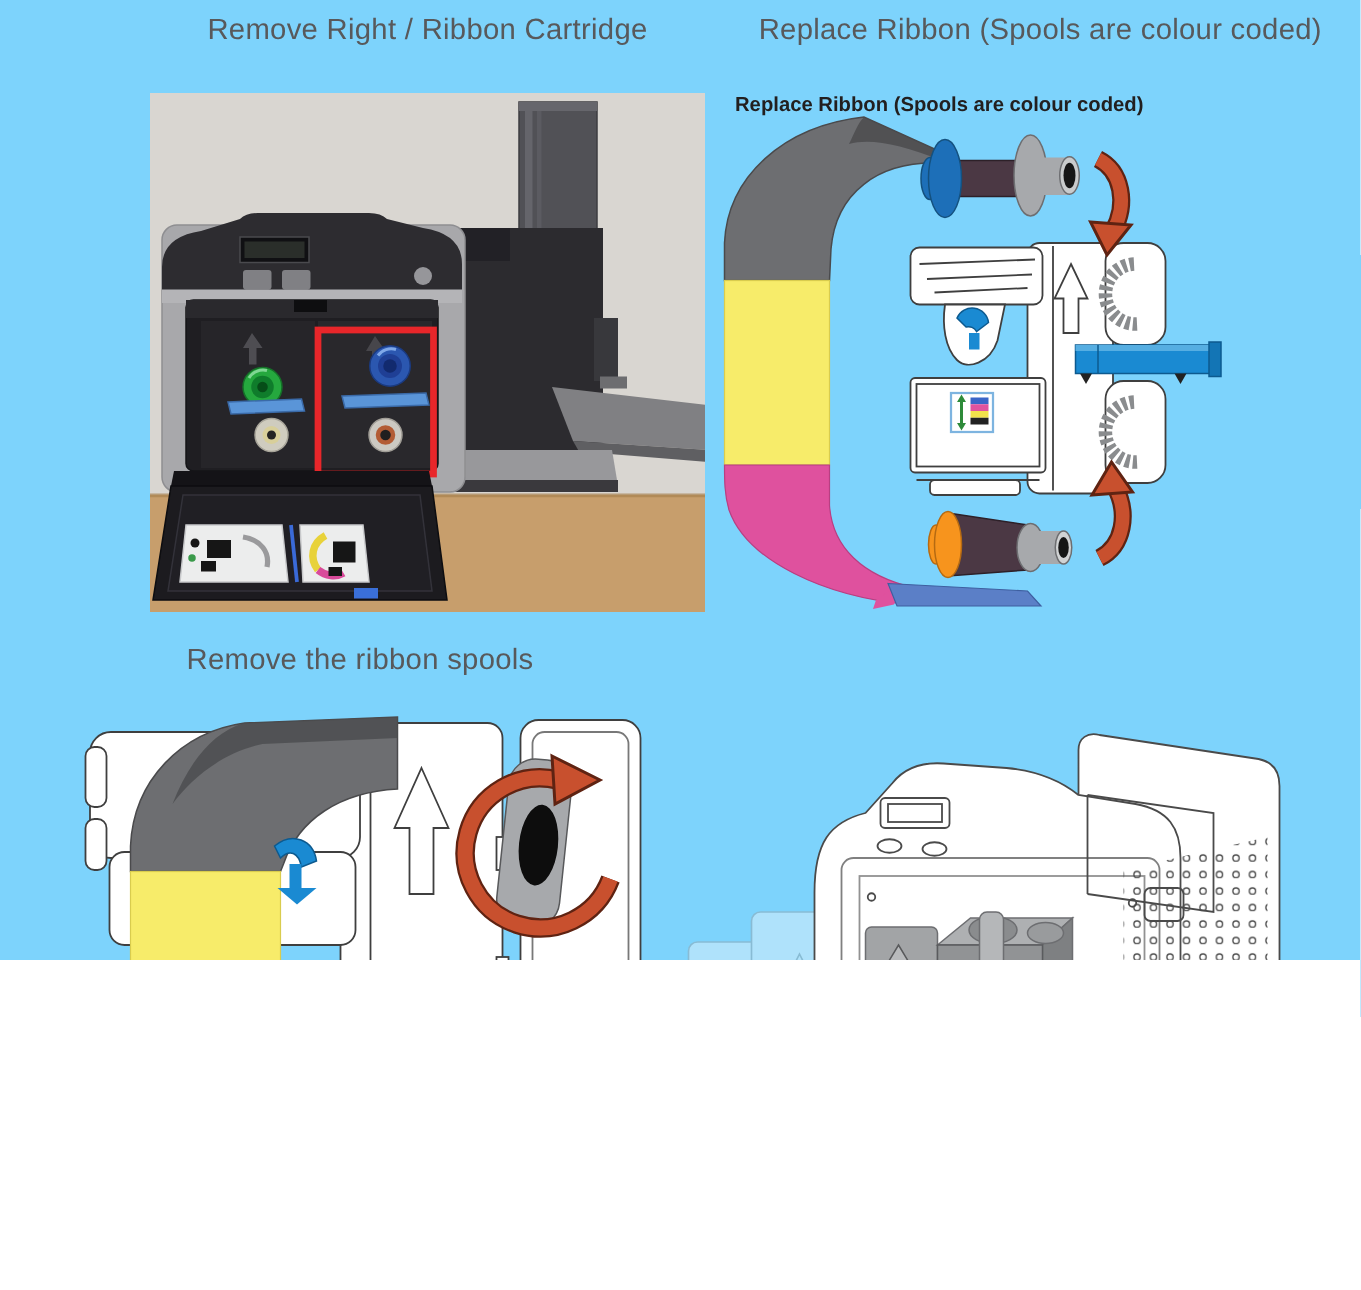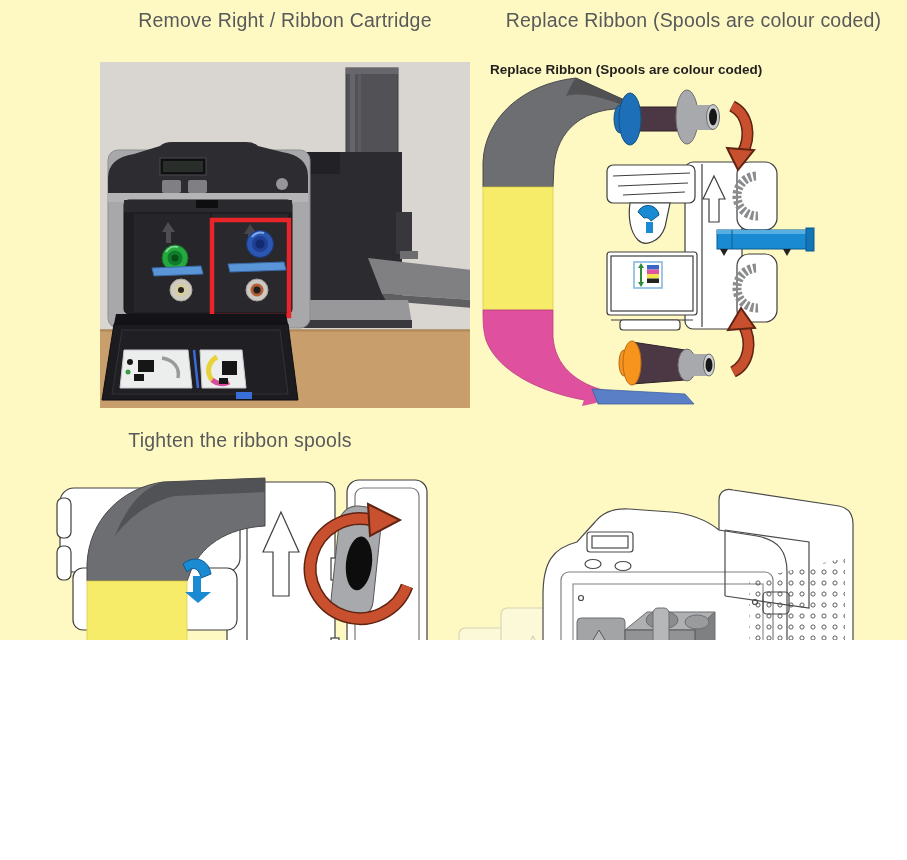--- a/index.html
+++ b/index.html
@@ -1,31 +1,31 @@
 <!DOCTYPE html>
 <html><head>
 <meta charset="utf-8">
 <style>
   html,body{margin:0;padding:0;background:#fff;}
-  #canvas{position:relative;width:907px;height:640px;background:#fef9c3;overflow:hidden;
+  #canvas{position:relative;width:907px;height:640px;background:#7dd3fc;overflow:hidden;
           font-family:"Liberation Sans",sans-serif;}
   .heading{position:absolute;color:#58595b;font-size:19.5px;line-height:24px;
            text-align:center;letter-spacing:.2px;white-space:nowrap;}
   .panel{position:absolute;}
   .inner-title{position:absolute;left:10px;top:0;font-weight:bold;font-size:13.5px;color:#221f1f;}
   svg{display:block;}
 </style>
 </head>
 <body>
 
 <div id="canvas">
 
   <div class="heading" style="left:100px;top:8px;width:370px;">Remove Right / Ribbon Cartridge</div>
   <div class="heading" style="left:480px;top:8px;width:427px;">Replace Ribbon (Spools are colour coded)</div>
-  <div class="heading" style="left:35px;top:428px;width:410px;">Tighten the ribbon spools</div>
+  <div class="heading" style="left:35px;top:428px;width:410px;">Remove the ribbon spools</div>
 
   <div class="panel" style="left:100px;top:62px;width:370px;height:346px;">
     <svg width="370" height="346" viewBox="0 0 370 346">
       <rect x="0" y="0" width="370" height="346" fill="#d9d6d1"></rect>
       <rect x="0" y="268" width="370" height="78" fill="#c79e6c"></rect>
       <rect x="0" y="267" width="370" height="2.5" fill="#a8824f" opacity=".7"></rect>
 
       <g>
         <rect x="246" y="6" width="52" height="98" fill="#515156" stroke="#3c3c40"></rect>
         <rect x="250" y="10" width="5" height="88" fill="#6a6a70" opacity=".8"></rect>

